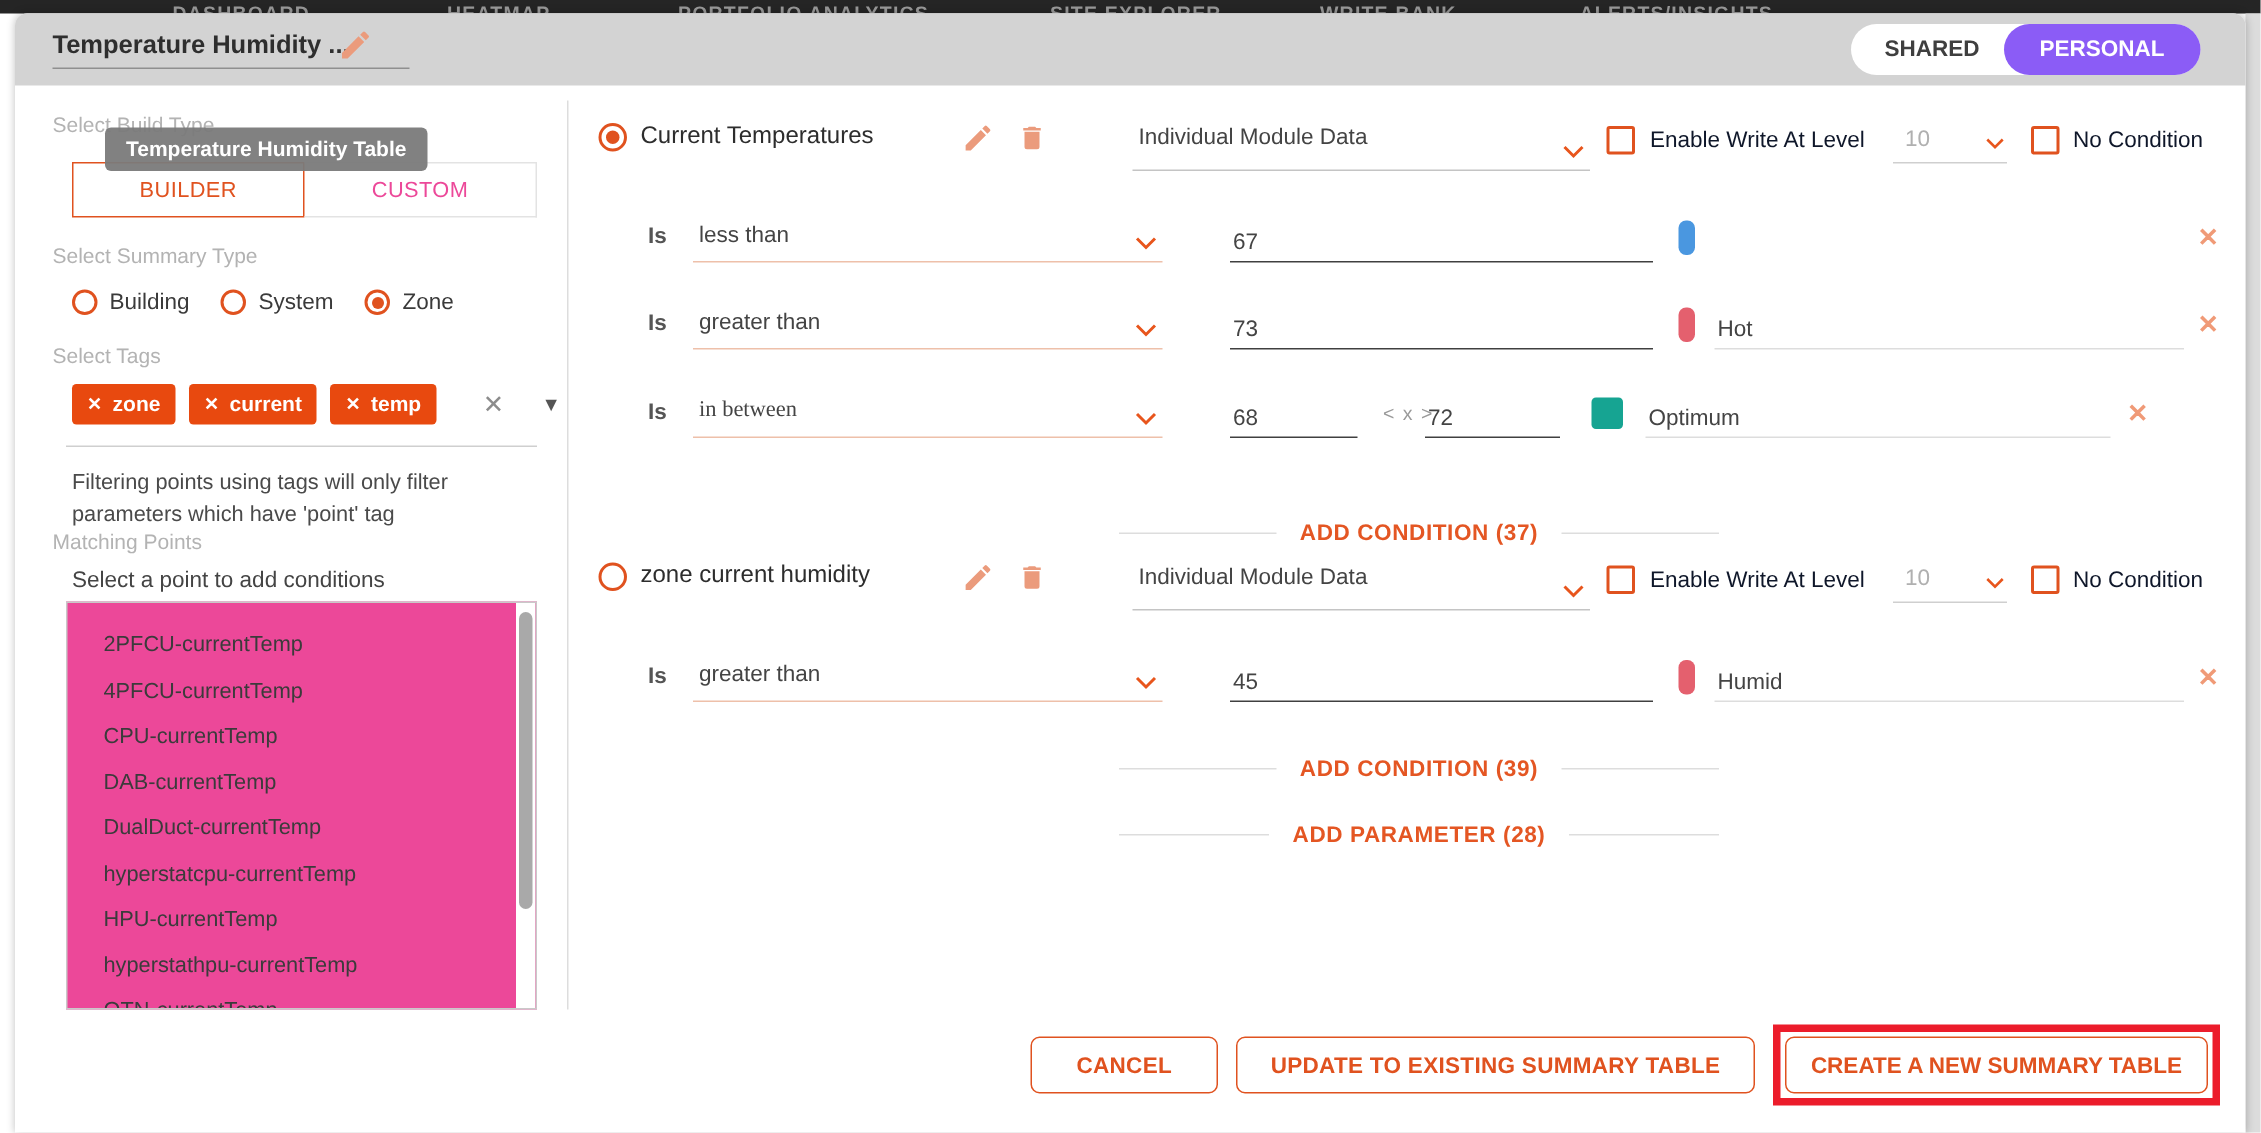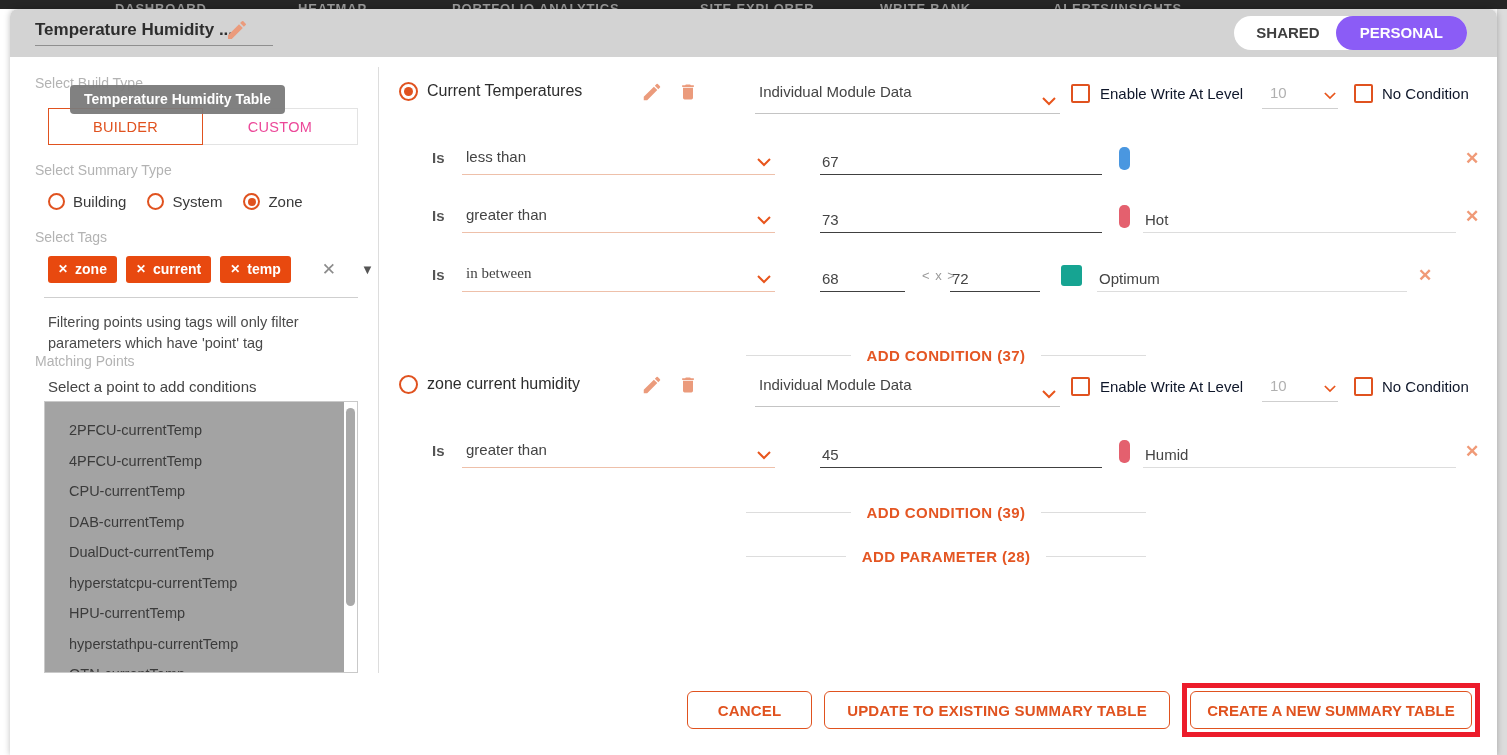--- a/index.html
+++ b/index.html
@@ -65,21 +65,21 @@
     gap:7px; white-space:nowrap; }
   .chip .x { font-size:12px; font-weight:bold; }
   .tags-clear { margin-left:22px; color:#8c8c8c; font-size:17px; }
   .tags-caret { margin-left:16px; color:#555; font-size:13px; }
 
   .note { position:absolute; left:38px; top:303px; width:300px; font-size:14.5px;
     color:#4a4a4a; line-height:21px; }
   .hint { position:absolute; left:38px; top:369px; font-size:15px; color:#444; }
 
   .listbox { position:absolute; left:34px; top:392px; width:314px; height:272px;
-    border:1px solid #c9c9c9; background:#a3a3a3; overflow:hidden; }
+    border:1px solid #c9c9c9; background:#ec4899; overflow:hidden; }
   .listbox ul { list-style:none; padding:13px 0 0 24px; }
   .listbox li { font-size:14.5px; color:#3b3b3b; line-height:30.5px;
     white-space:nowrap; cursor:pointer; }
   .list-track { position:absolute; right:0; top:0; width:13px; height:100%;
     background:#fff; }
   .list-thumb { position:absolute; right:2px; top:6px; width:9px; height:198px;
     background:#a9a9a9; border-radius:5px; }
 
   .vdivider { position:absolute; left:368px; top:58px; height:606px; width:0;
     border-left:1px solid #ddd; }

